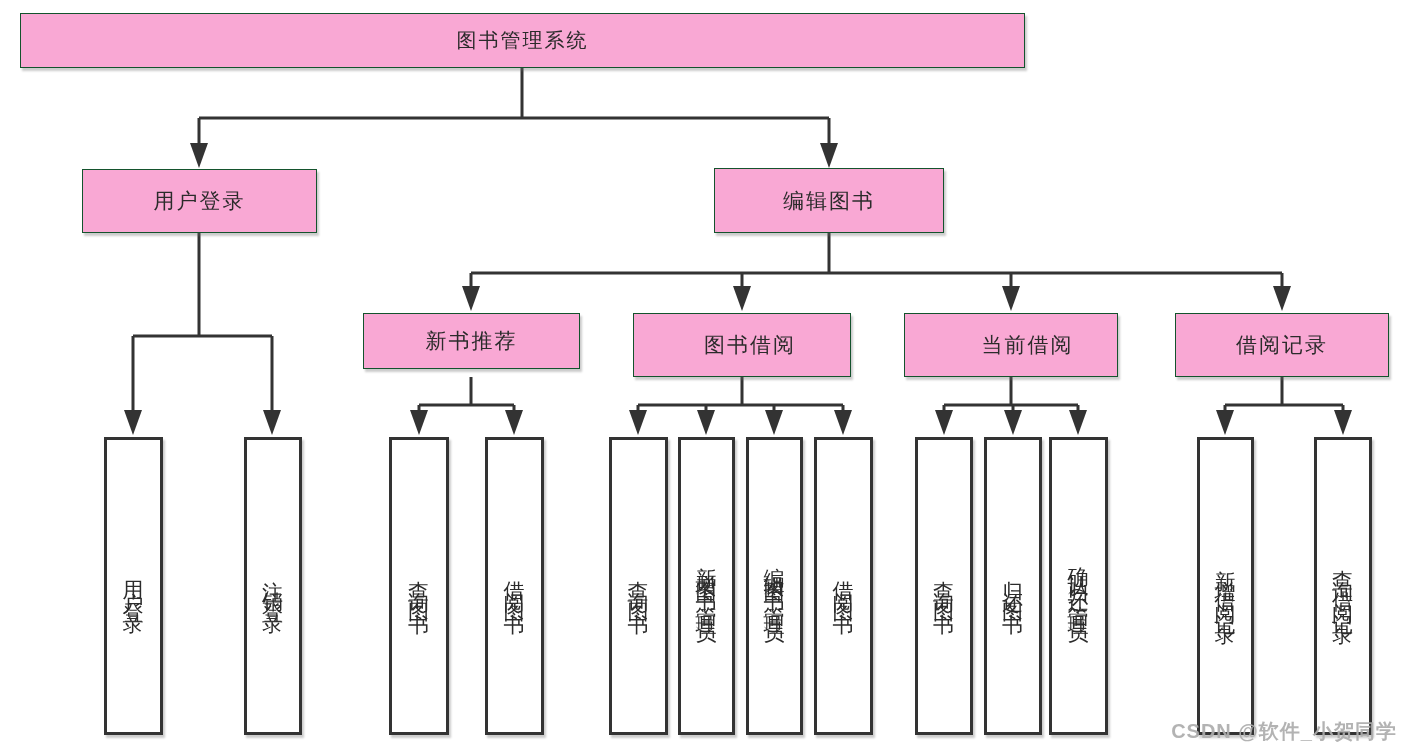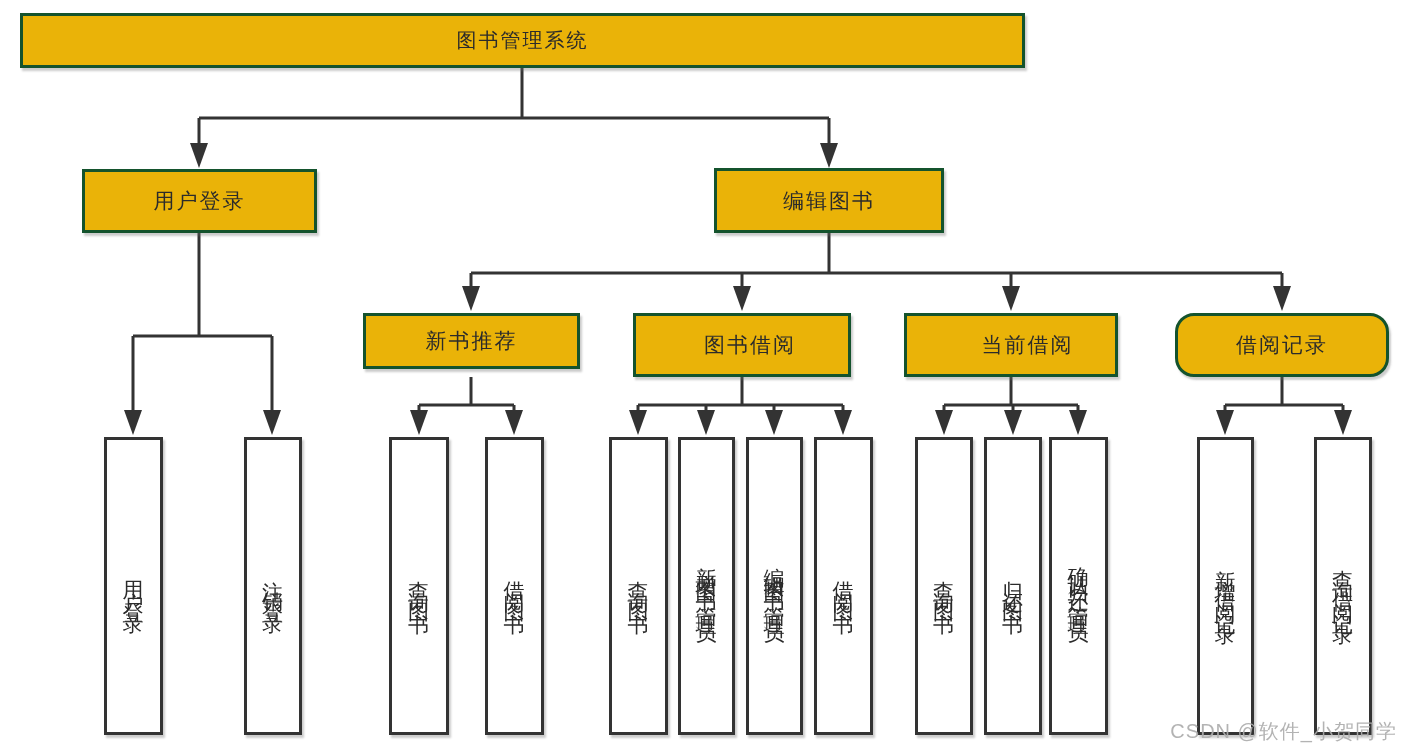--- a/index.html
+++ b/index.html
@@ -7,22 +7,22 @@
     position:relative;
     width:1405px;height:747px;
     background:#ffffff;
     font-family:"Liberation Sans","DejaVu Sans",sans-serif;
     overflow:hidden;
   }
   #wires{position:absolute;left:0;top:0;pointer-events:none;}
   .hbox{
     position:absolute;
     box-sizing:border-box;
-    border:3px solid #14532d;
-    background:#eab308;
+    border:1px solid #14532d;
+    background:#f9a8d4;
     display:flex;align-items:center;justify-content:center;
     font-size:21px;color:#2b2b2b;letter-spacing:2px;
     box-shadow:2px 3px 2px rgba(110,110,110,0.35);
     white-space:nowrap;
   }
   .root{font-size:20px;}
   .vbox{
     position:absolute;
     box-sizing:border-box;
     border:3px solid #333333;
@@ -36,20 +36,21 @@
   }
   .vbox.tight{letter-spacing:8px;}
   .watermark{
     position:absolute;
     right:8px;bottom:2px;
     font-size:20px;
     color:rgba(172,172,172,0.92);
     letter-spacing:1px;
     z-index:5;
     white-space:nowrap;
+    font-weight:bold;
   }
 </style>
 </head>
 <body>
 
 <div id="canvas">
 
   <svg id="wires" width="1405" height="747" viewBox="0 0 1405 747">
     <g stroke="#333333" stroke-width="3" fill="none">
 
@@ -98,21 +99,21 @@
   </svg>
 
   <div class="hbox root" style="left:20px;top:13px;width:1005px;height:55px;">图书管理系统</div>
 
   <div class="hbox" style="left:82px;top:169px;width:235px;height:64px;">用户登录</div>
   <div class="hbox" style="left:714px;top:168px;width:230px;height:65px;">编辑图书</div>
 
   <div class="hbox" style="left:363px;top:313px;width:217px;height:56px;">新书推荐</div>
   <div class="hbox" style="left:633px;top:313px;width:218px;height:64px;padding-left:16px;">图书借阅</div>
   <div class="hbox" style="left:904px;top:313px;width:214px;height:64px;padding-left:33px;">当前借阅</div>
-  <div class="hbox" style="left:1175px;top:313px;width:214px;height:64px;border-radius:19px;">借阅记录</div>
+  <div class="hbox" style="left:1175px;top:313px;width:214px;height:64px;">借阅记录</div>
 
   <div class="vbox" style="left:104px;top:437px;width:59px;height:298px;">用户登录</div>
   <div class="vbox" style="left:244px;top:437px;width:58px;height:298px;">注销登录</div>
 
   <div class="vbox" style="left:389px;top:437px;width:60px;height:298px;">查询图书</div>
   <div class="vbox" style="left:485px;top:437px;width:59px;height:298px;">借阅图书</div>
 
   <div class="vbox" style="left:609px;top:437px;width:59px;height:298px;">查询图书</div>
   <div class="vbox tight" style="left:678px;top:437px;width:57px;height:298px;">新增图书（管理员）</div>
   <div class="vbox tight" style="left:746px;top:437px;width:57px;height:298px;">编辑图书（管理员）</div>

